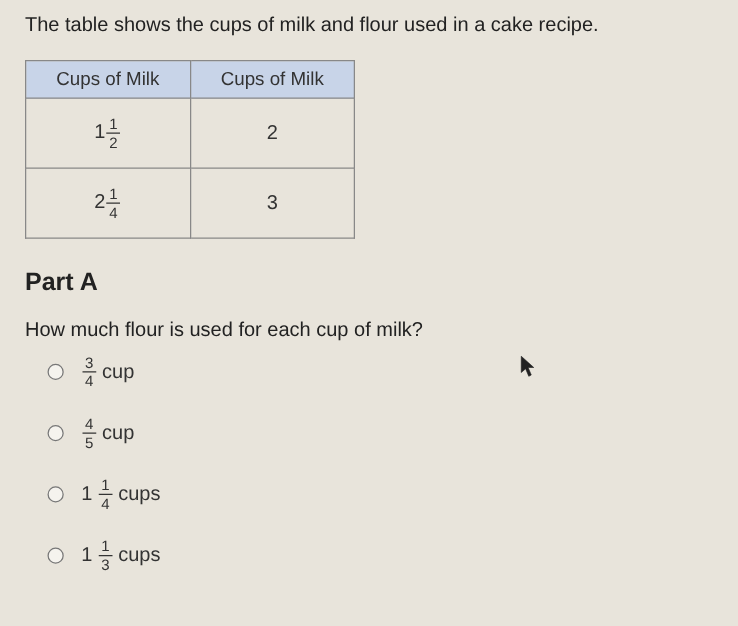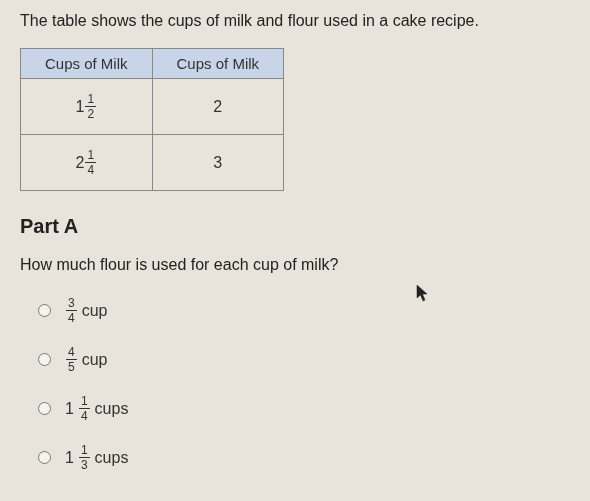--- a/index.html
+++ b/index.html
@@ -37,21 +37,21 @@
       background: #e8e4db;
     }
     .part-label {
       font-weight: bold;
       font-size: 20px;
       margin-bottom: 18px;
       color: #222;
     }
     .sub-question {
       font-size: 16px;
-      margin-bottom: 23px;
+      margin-bottom: 10px;
       color: #222;
     }
     .options {
       padding-left: 18px;
     }
     .option {
       display: flex;
       align-items: center;
       margin-bottom: 22px;
       font-size: 16px;

